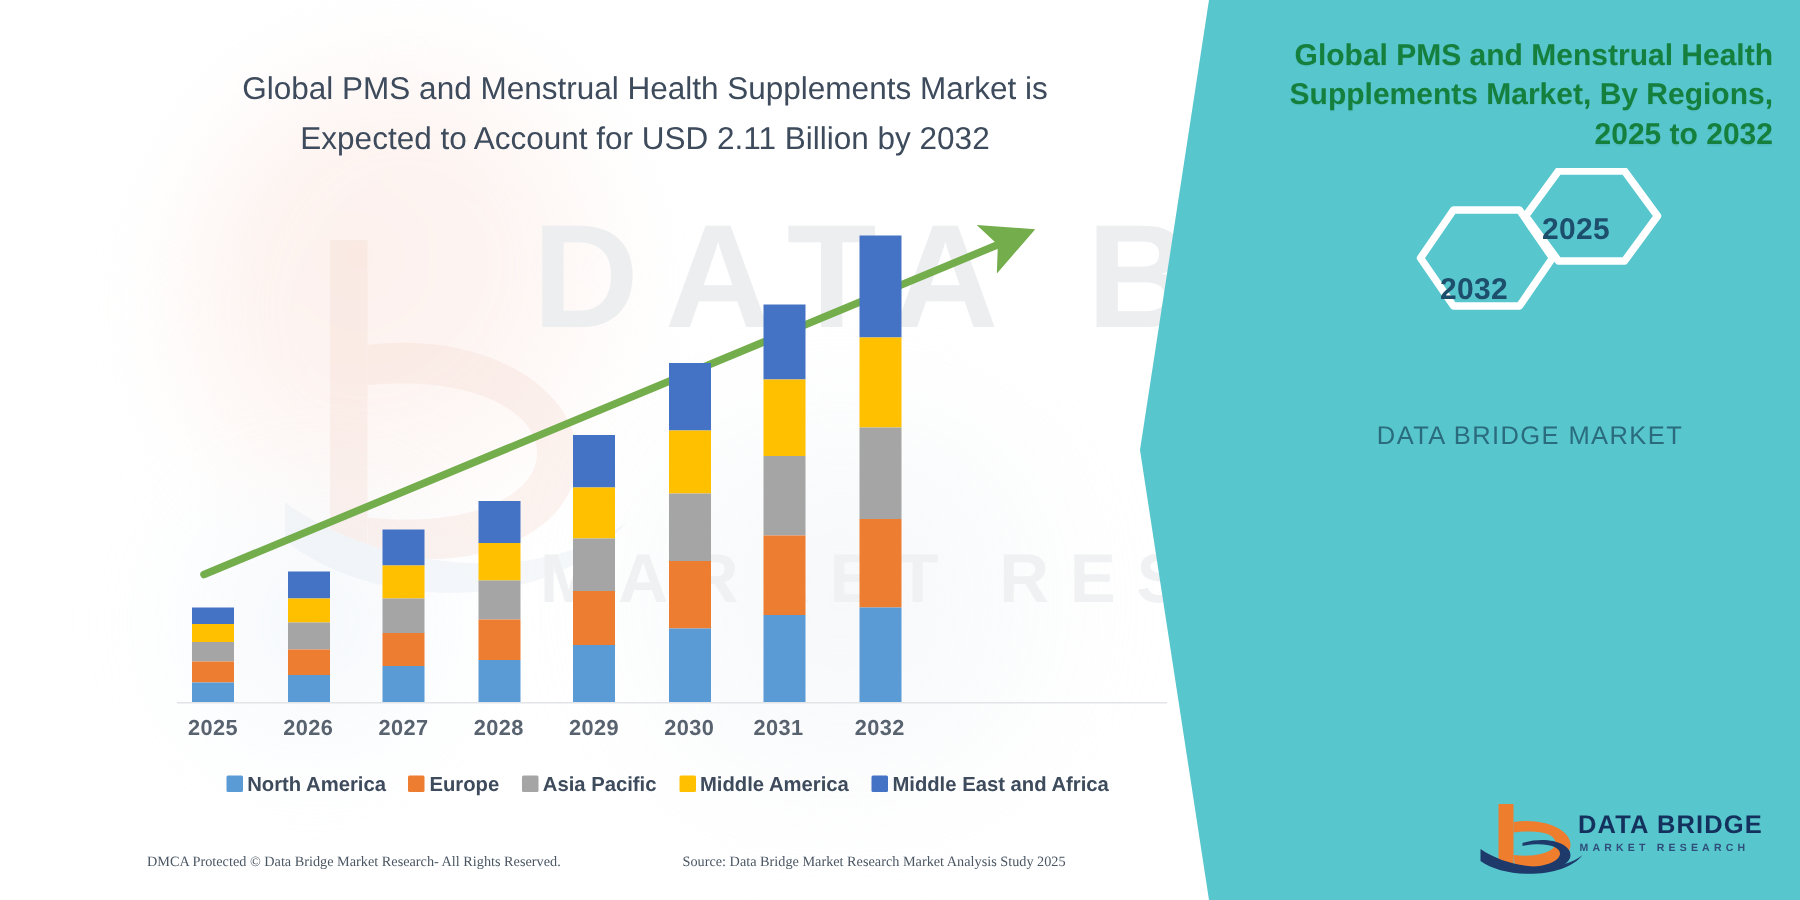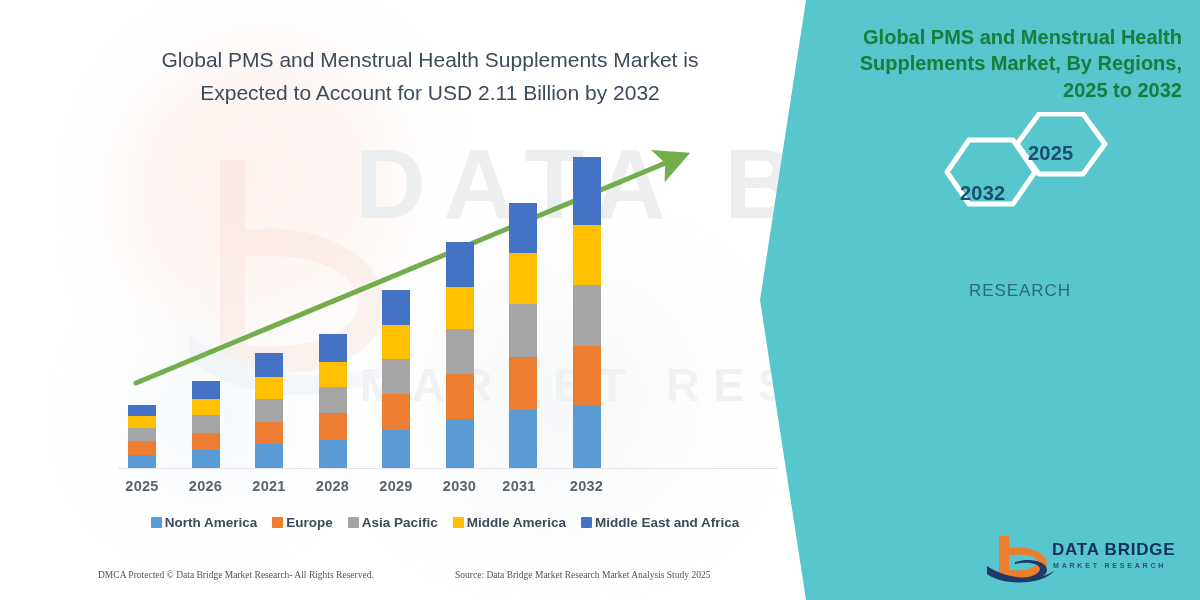--- a/index.html
+++ b/index.html
@@ -134,21 +134,21 @@
   <div class="hexwrap">
     <svg viewBox="0 0 190 110" style="position:absolute;left:0;top:0;width:190px;height:110px;">
       <polygon points="22,60 44,28 88,28 110,60 88,92 44,92" fill="none" stroke="#ffffff" stroke-width="5" stroke-linejoin="round"></polygon>
       <polygon points="92,32 114,2 158,2 180,32 158,62 114,62" fill="none" stroke="#ffffff" stroke-width="5" stroke-linejoin="round"></polygon>
     </svg>
     <span class="hex-label hex-2032-label">2032</span>
     <span class="hex-label hex-2025-label">2025</span>
   </div>
 
   <div class="brand-lines">
-    <div>RESEARCH</div>
+    <div>DATA BRIDGE MARKET</div>
   </div>
 
   <svg class="dbmr-logo" viewBox="0 0 200 52">
     <path d="M14 4 L14 46 L24 46 L24 4 Z" fill="#ef7d2e"></path>
     <path d="M24 16 C46 13, 62 22, 62 31 C62 41, 46 48, 25 46 L24 38 C42 40, 52 35, 52 30 C52 24, 42 21, 24 23 Z" fill="#ef7d2e"></path>
     <path d="M2 34 C22 48, 56 50, 70 38 C58 54, 18 54, 2 42 Z" fill="#1d3a6b"></path>
     <path d="M30 30 C46 25, 62 30, 62 38 C62 46, 46 50, 32 46 C48 46, 55 41, 55 37 C55 32, 44 29, 30 32 Z" fill="#1d3a6b"></path>
   </svg>
   <div class="dbmr-name">DATA BRIDGE</div>
   <div class="dbmr-sub">MARKET RESEARCH</div>
@@ -221,21 +221,21 @@
           <div class="seg" style="height: 67.8009px; background: rgb(68, 114, 196);"></div>
           <div class="seg" style="height: 60.4313px; background: rgb(255, 192, 0);"></div>
           <div class="seg" style="height: 60.4313px; background: rgb(165, 165, 165);"></div>
           <div class="seg" style="height: 58.9573px; background: rgb(237, 125, 49);"></div>
           <div class="seg" style="height: 63.3791px; background: rgb(91, 155, 213);"></div>
         </div>
       </div>
     <div id="ticks">
         <div class="tick" style="left: 107px;">2025</div>
         <div class="tick" style="left: 170.5px;">2026</div>
-        <div class="tick" style="left: 234px;">2021</div>
+        <div class="tick" style="left: 234px;">2027</div>
         <div class="tick" style="left: 297.5px;">2028</div>
         <div class="tick" style="left: 361px;">2029</div>
         <div class="tick" style="left: 424.5px;">2030</div>
         <div class="tick" style="left: 484px;">2031</div>
         <div class="tick" style="left: 551.5px;">2032</div>
       </div>
   </div>
 
   <div class="legend" id="legend">
       <div class="legend-item">

